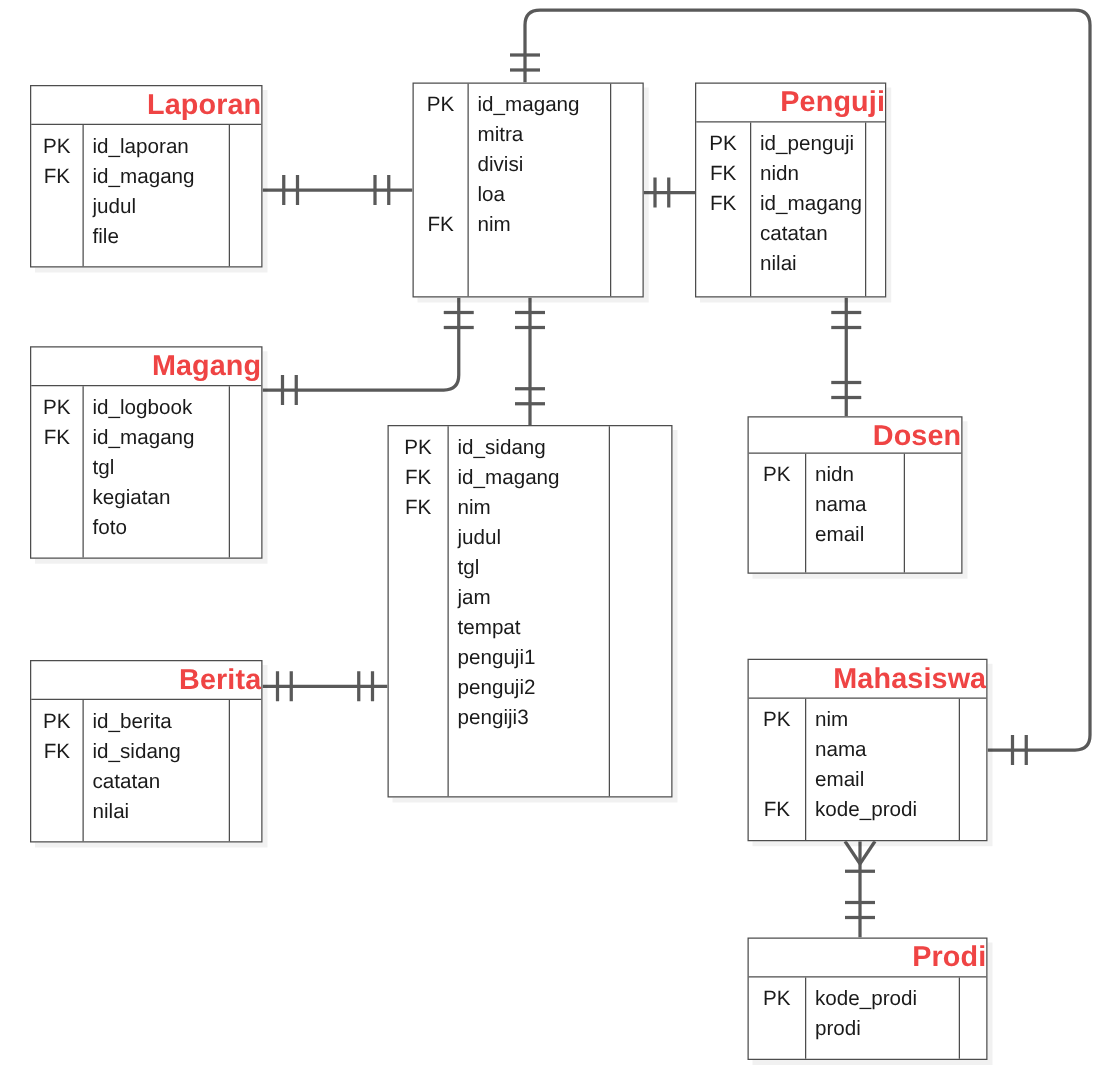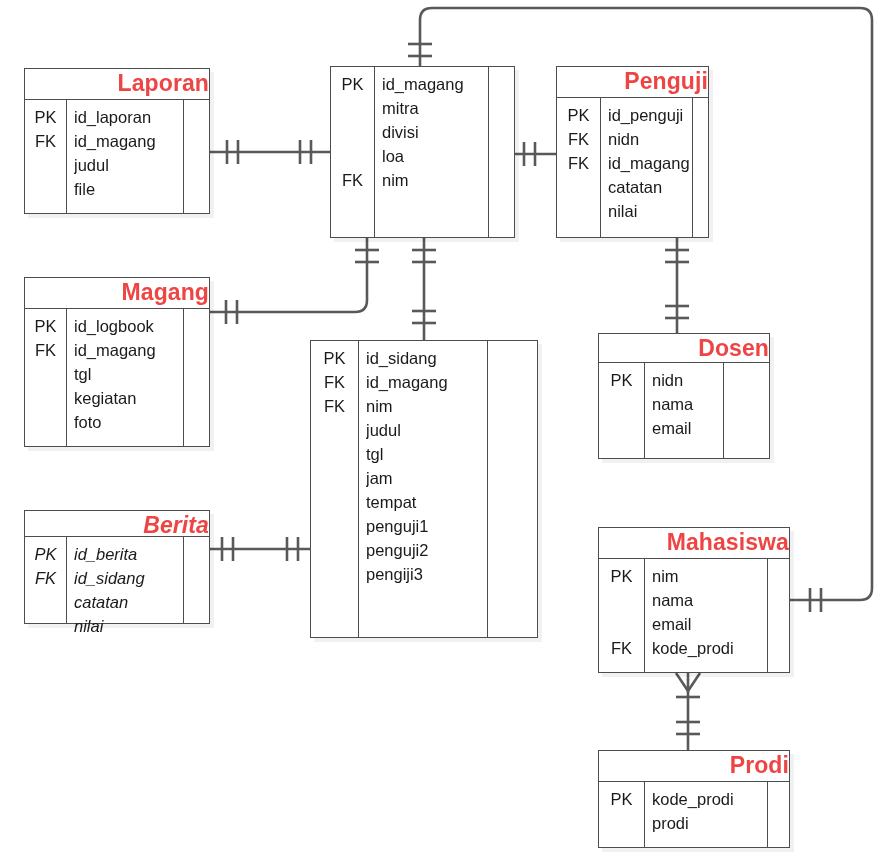--- a/index.html
+++ b/index.html
@@ -263,21 +263,21 @@
             <div class="row">tgl</div>
             <div class="row">jam</div>
             <div class="row">tempat</div>
             <div class="row">penguji1</div>
             <div class="row">penguji2</div>
             <div class="row">pengiji3</div>
           </div>
           <div class="col-tail" style="flex-basis: 50px; width: 50px;"></div>
         </div>
       </div>
-      <div class="entity" style="left: 24px; top: 510px; width: 186px; height: 114px; font-style: italic;">
+      <div class="entity" style="left: 24px; top: 528px; width: 186px; height: 146px;">
         <div class="entity-title">Berita</div>
         <div class="entity-body">
           <div class="col-key" style="flex-basis: 42px; width: 42px;">
             <div class="row">PK</div>
             <div class="row">FK</div>
             <div class="row blank">&nbsp;</div>
             <div class="row blank">&nbsp;</div>
           </div>
           <div class="col-attr">
             <div class="row">id_berita</div>

